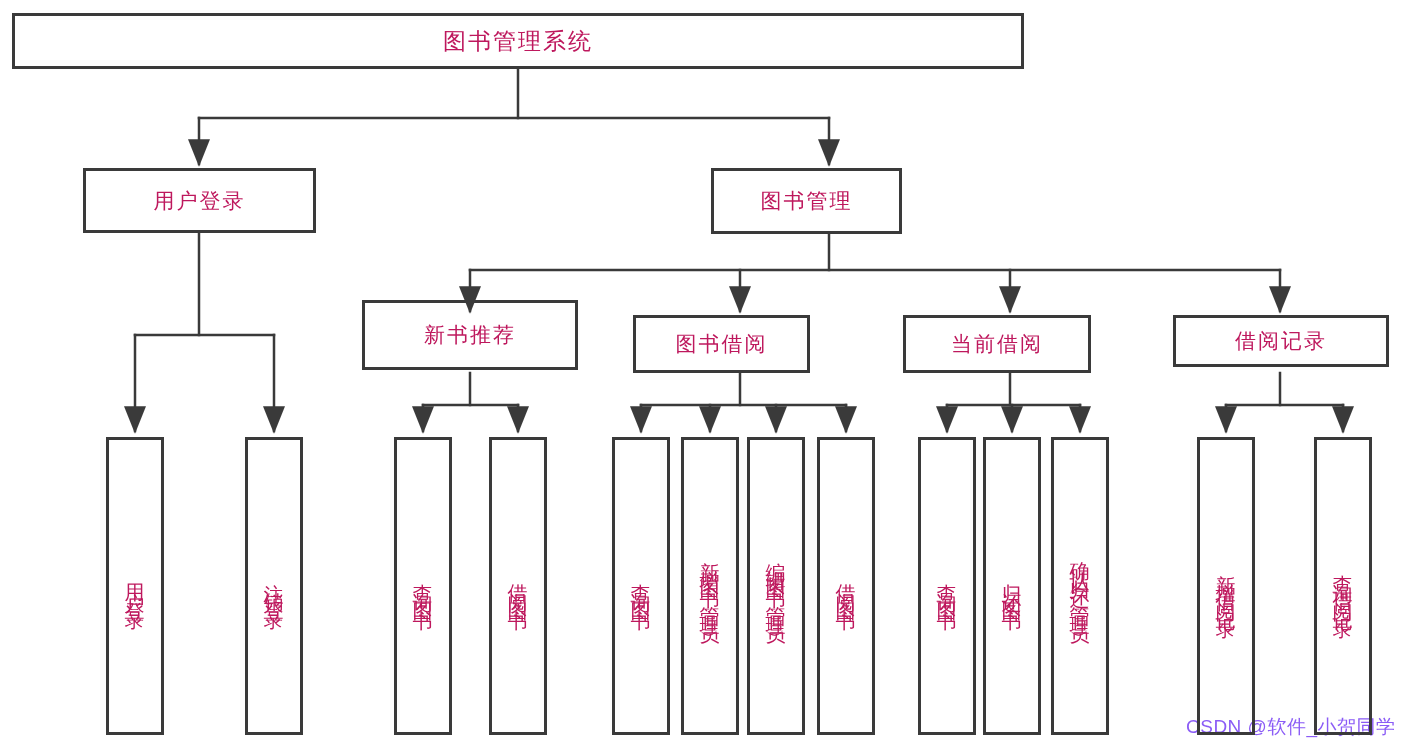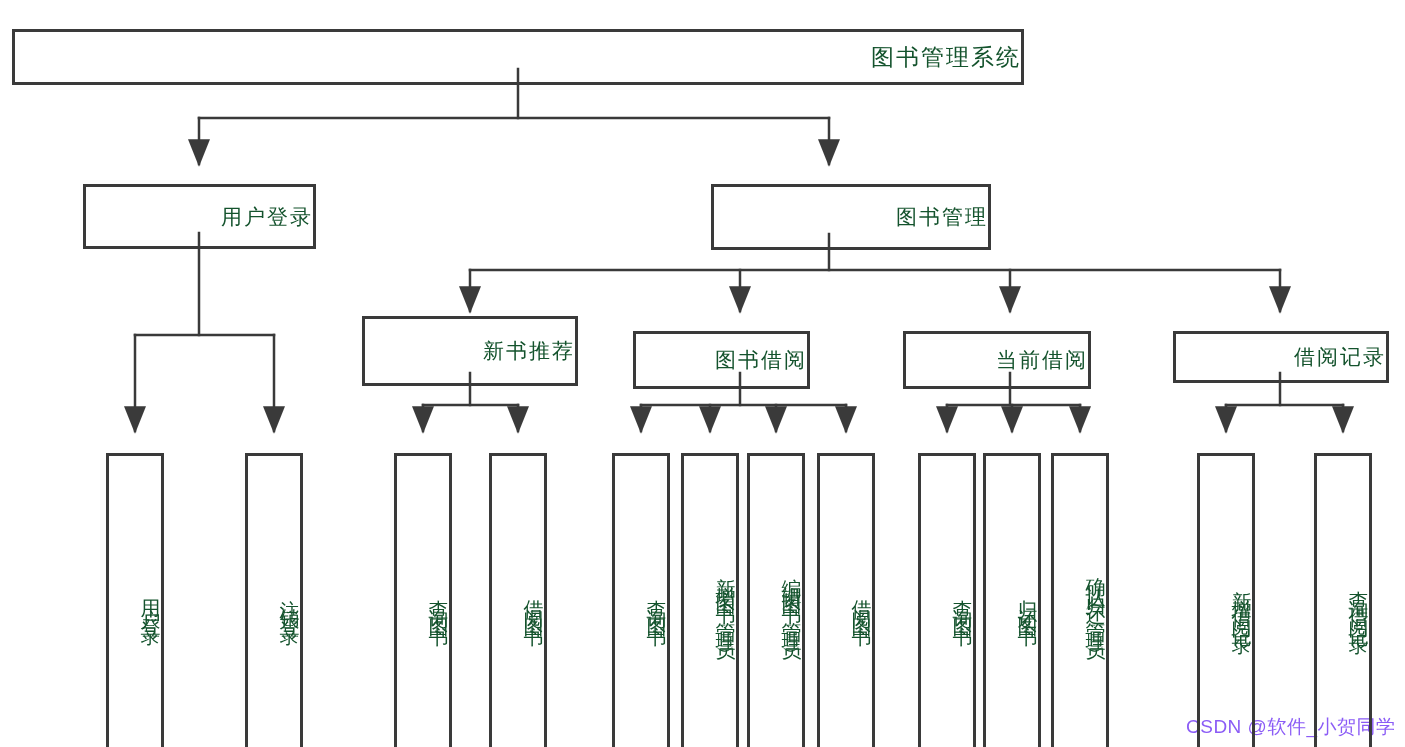--- a/index.html
+++ b/index.html
@@ -5,22 +5,22 @@
 <style>
   html,body { margin:0; padding:0; background:#ffffff; }
   .stage {
     position:relative; width:1405px; height:747px; background:#ffffff;
     font-family:"Liberation Sans", sans-serif; overflow:hidden;
   }
   .connectors { position:absolute; left:0; top:0; z-index:0; }
   .node {
     position:absolute; box-sizing:border-box;
     border:3px solid #3a3a3a; background:transparent;
-    display:flex; align-items:center; justify-content:flex-end;
-    color:#14532d; z-index:2;margin-top:16px;
+    display:flex; align-items:center; justify-content:center;
+    color:#be185d; z-index:2;
   }
   .node.h .label { font-size:21px; letter-spacing:2px; white-space:nowrap; }
   .node.root .label { font-size:23px; letter-spacing:2px; }
   .node.v .label {
     writing-mode:vertical-rl; text-orientation:mixed;
     font-size:20px; letter-spacing:9px; line-height:1; white-space:nowrap;
   }
   .watermark {
     position:absolute; left:1186px; top:714px; z-index:1;
     font-size:19px; color:#8b5cf6; letter-spacing:0.5px; white-space:nowrap;
@@ -84,21 +84,21 @@
 
   <div class="watermark">CSDN @软件_小贺同学</div>
 
   <div class="node h root" style="left:12px;top:13px;width:1012px;height:56px">
     <span class="label">图书管理系统</span>
   </div>
 
   <div class="node h" style="left:83px;top:168px;width:233px;height:65px">
     <span class="label">用户登录</span>
   </div>
-  <div class="node h" style="left:711px;top:168px;width:280px;height:66px">
+  <div class="node h" style="left:711px;top:168px;width:191px;height:66px">
     <span class="label">图书管理</span>
   </div>
 
   <div class="node h" style="left:362px;top:300px;width:216px;height:70px">
     <span class="label">新书推荐</span>
   </div>
   <div class="node h" style="left:633px;top:315px;width:177px;height:58px">
     <span class="label">图书借阅</span>
   </div>
   <div class="node h" style="left:903px;top:315px;width:188px;height:58px">

